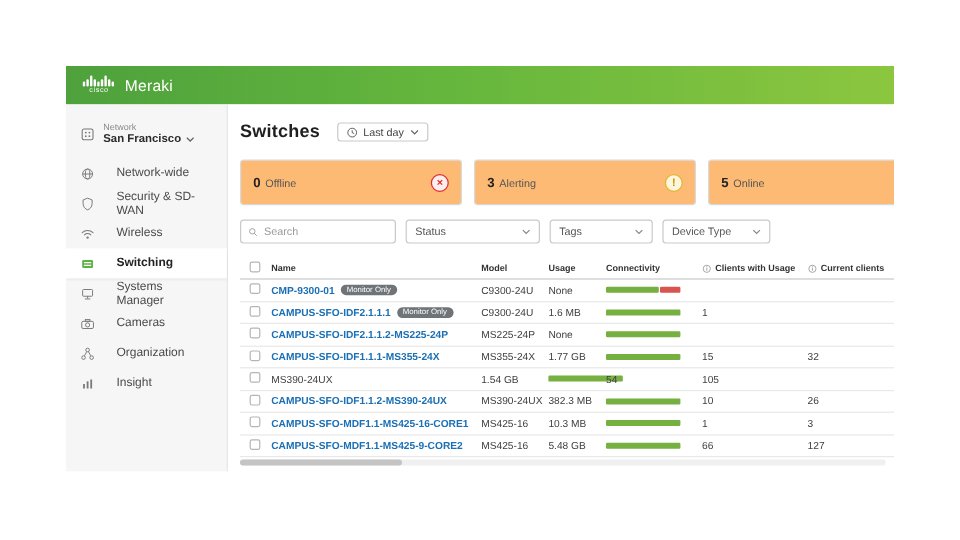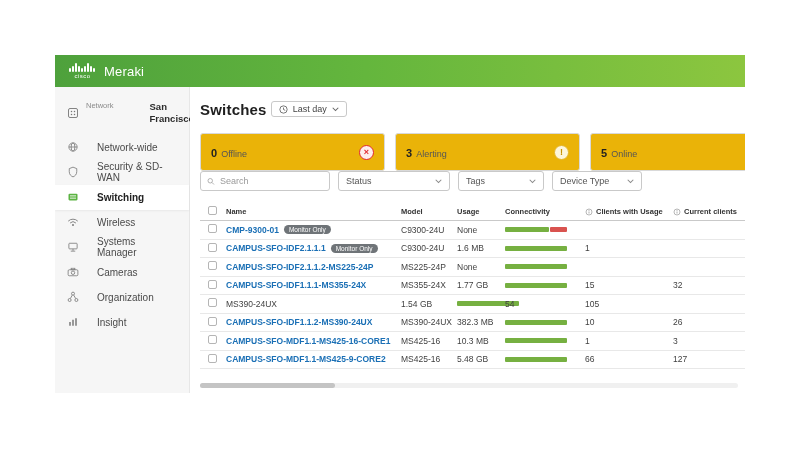--- a/index.html
+++ b/index.html
@@ -15,49 +15,49 @@
   .cisco-bars { display:flex; align-items:flex-end; height:9px; }
   .cbar { width:2px; background:#fff; margin-right:1px; border-radius:1px; }
   .cisco-word { color:#fff; font-size:6px; letter-spacing:.5px; margin-top:1px; }
   .product-name { color:#fff; font-size:13px; margin-left:8px; letter-spacing:.2px; }
 
   .shell { display:flex; height:306px; }
 
   
   .sidebar { width:135px; background:#f6f6f6; border-right:1px solid #e7e7e7; padding-top:8px; }
   .net-select { display:flex; align-items:center; gap:7px; padding:6px 10px 10px 12px; cursor:pointer; }
-  .net-text { display:flex; flex-direction:row; line-height:1.25;gap:36px; }
+  .net-text { display:flex; flex-direction:column; line-height:1.25; }
   .net-label { font-size:7.5px; color:#8a8a8a; }
   .net-name-row { display:flex; align-items:center; gap:4px; }
   .net-name { font-size:9.5px; font-weight:600; color:#2b2b2b; }
   .side-item { display:flex; align-items:center; gap:18px; height:25px; padding:0 12px;
                font-size:10px; color:#4a4a4a; cursor:pointer; }
   .side-item.active { background:#ffffff; color:#222; font-weight:600;
                       box-shadow:0 1px 2px rgba(0,0,0,.06); }
   .icn { width:12px; height:12px; flex:none; display:block; }
 
   
   .main { flex:1; position:relative; padding:14px 0 0 10px; overflow:hidden; background:#fff; }
-  .title-row { display:flex; align-items:flex-start; gap:4px; }
+  .title-row { display:flex; align-items:flex-end; gap:14px; }
   .page-title { font-size:15px; font-weight:700; color:#1f1f1f; letter-spacing:.2px; }
   .time-pill { display:flex; align-items:center; gap:5px; border:1px solid #c9c9c9; border-radius:3px;
                padding:2px 7px; font-size:9px; color:#444; background:#fff; cursor:pointer; }
 
   .cards-row { display:flex; gap:10px; margin-top:15px; }
   .card { min-width:185px; width:185px; height:38px; border:1px solid #d9d9d9; border-radius:3px;
-          background:#eab308; display:flex; align-items:center; justify-content:space-between;
+          background:#fdba74; display:flex; align-items:center; justify-content:space-between;
           padding:0 10px; cursor:pointer; }
   .card-count { font-size:11px; font-weight:700; color:#222; }
   .card-label { font-size:9px; color:#555; margin-left:4px; }
   .card-icon { width:15px; height:15px; border-radius:50%; display:flex; align-items:center;
                justify-content:center; font-size:9px; font-weight:700; flex:none; }
   .card-icon.offline  { border:1.5px solid #e0282e; color:#e0282e; background:#fdeeee; }
   .card-icon.alerting { border:1.5px solid #e3b428; color:#c79202; background:#fdf6dc; }
 
-  .filters-row { display:flex; gap:8px; margin-top:0; }
+  .filters-row { display:flex; gap:8px; margin-top:12px; }
   .search-box { display:flex; align-items:center; gap:5px; width:130px; height:20px;
                 border:1px solid #c9c9c9; border-radius:3px; padding:0 6px; background:#fff; }
   .search-box input { border:none; outline:none; width:100%; font-size:9px; color:#333;
                       font-family:inherit; background:transparent; }
   .search-box input::placeholder { color:#9a9a9a; }
   .dd { display:flex; align-items:center; justify-content:space-between; height:20px;
         border:1px solid #c9c9c9; border-radius:3px; padding:0 7px; font-size:9px;
         color:#555; background:#fff; cursor:pointer; }
   .dd-status { width:112px; } .dd-tags { width:86px; } .dd-devtype { width:90px; }
 
@@ -136,36 +136,36 @@
         <span>Network-wide</span>
       </div>
 
       <div class="side-item">
         <svg class="icn" viewBox="0 0 16 16">
           <path d="M8 1.5 L13 3.5 V7.5 C13 11.5 10.5 13.5 8 14.5 C5.5 13.5 3 11.5 3 7.5 V3.5 Z" fill="none" stroke="#7a7a7a" stroke-width="1.1"></path>
         </svg>
         <span>Security &amp; SD-WAN</span>
       </div>
 
+      <div class="side-item">
+        <svg class="icn" viewBox="0 0 16 16">
+          <path d="M2 6.5 A8.5 8.5 0 0 1 14 6.5" fill="none" stroke="#7a7a7a" stroke-width="1.2" stroke-linecap="round"></path>
+          <path d="M4.5 9 A5 5 0 0 1 11.5 9" fill="none" stroke="#7a7a7a" stroke-width="1.2" stroke-linecap="round"></path>
+          <circle cx="8" cy="12" r="1.3" fill="#7a7a7a"></circle>
+        </svg>
+        <span>Wireless</span>
+      </div>
+
       <div class="side-item active">
         <svg class="icn" viewBox="0 0 16 16">
           <rect x="2" y="3.5" width="12" height="9" rx="1.5" fill="#5cb343"></rect>
           <line x1="4" y1="6.5" x2="12" y2="6.5" stroke="#fff" stroke-width="1.2"></line>
           <line x1="4" y1="9.5" x2="12" y2="9.5" stroke="#fff" stroke-width="1.2"></line>
         </svg>
         <span>Switching</span>
-      </div>
-
-      <div class="side-item">
-        <svg class="icn" viewBox="0 0 16 16">
-          <path d="M2 6.5 A8.5 8.5 0 0 1 14 6.5" fill="none" stroke="#7a7a7a" stroke-width="1.2" stroke-linecap="round"></path>
-          <path d="M4.5 9 A5 5 0 0 1 11.5 9" fill="none" stroke="#7a7a7a" stroke-width="1.2" stroke-linecap="round"></path>
-          <circle cx="8" cy="12" r="1.3" fill="#7a7a7a"></circle>
-        </svg>
-        <span>Wireless</span>
       </div>
 
       <div class="side-item">
         <svg class="icn" viewBox="0 0 16 16">
           <rect x="2.5" y="3" width="11" height="7.5" rx="1" fill="none" stroke="#7a7a7a" stroke-width="1.1"></rect>
           <line x1="8" y1="10.5" x2="8" y2="13" stroke="#7a7a7a" stroke-width="1.1"></line>
           <line x1="5" y1="13.5" x2="11" y2="13.5" stroke="#7a7a7a" stroke-width="1.1"></line>
         </svg>
         <span>Systems Manager</span>
       </div>

